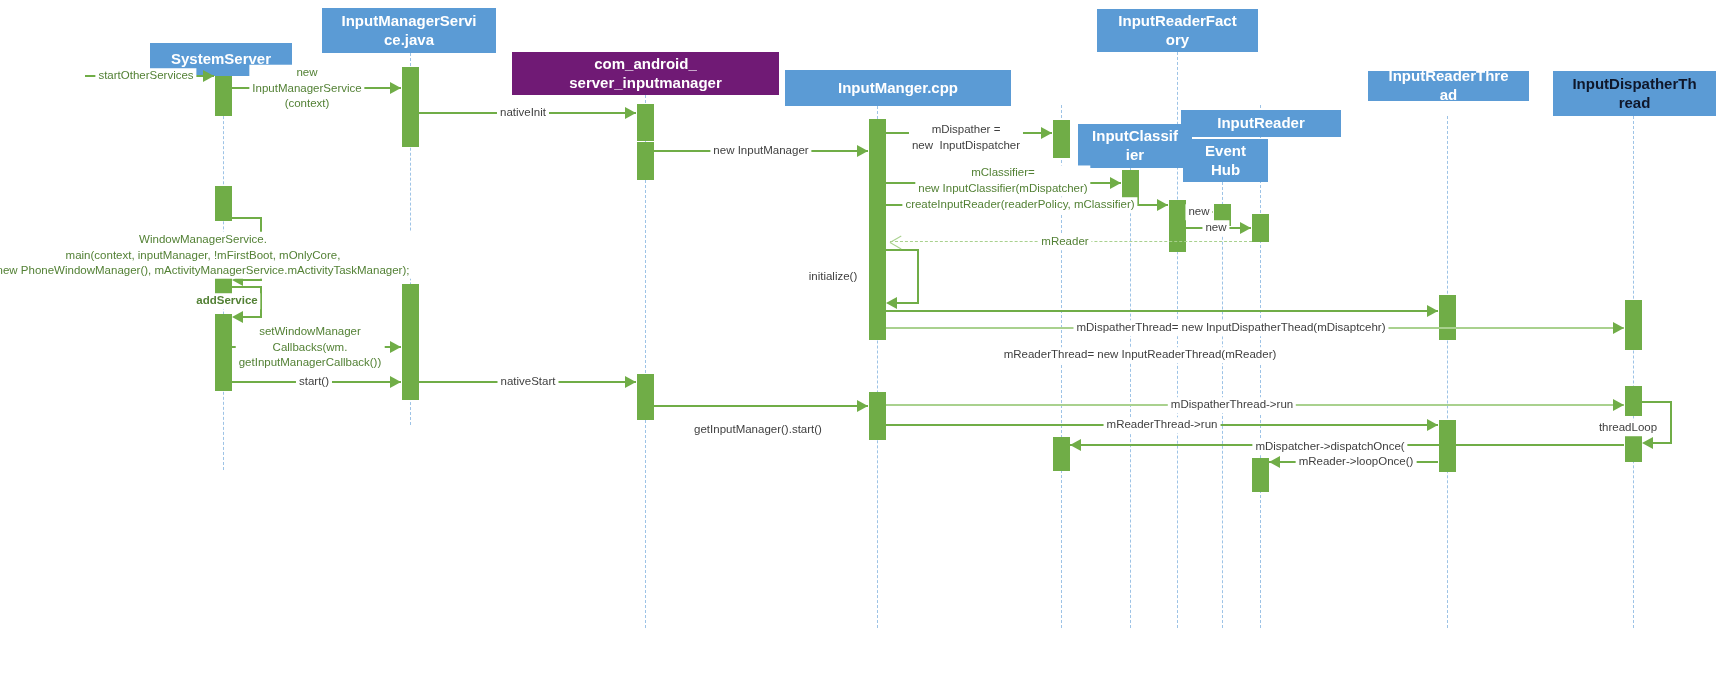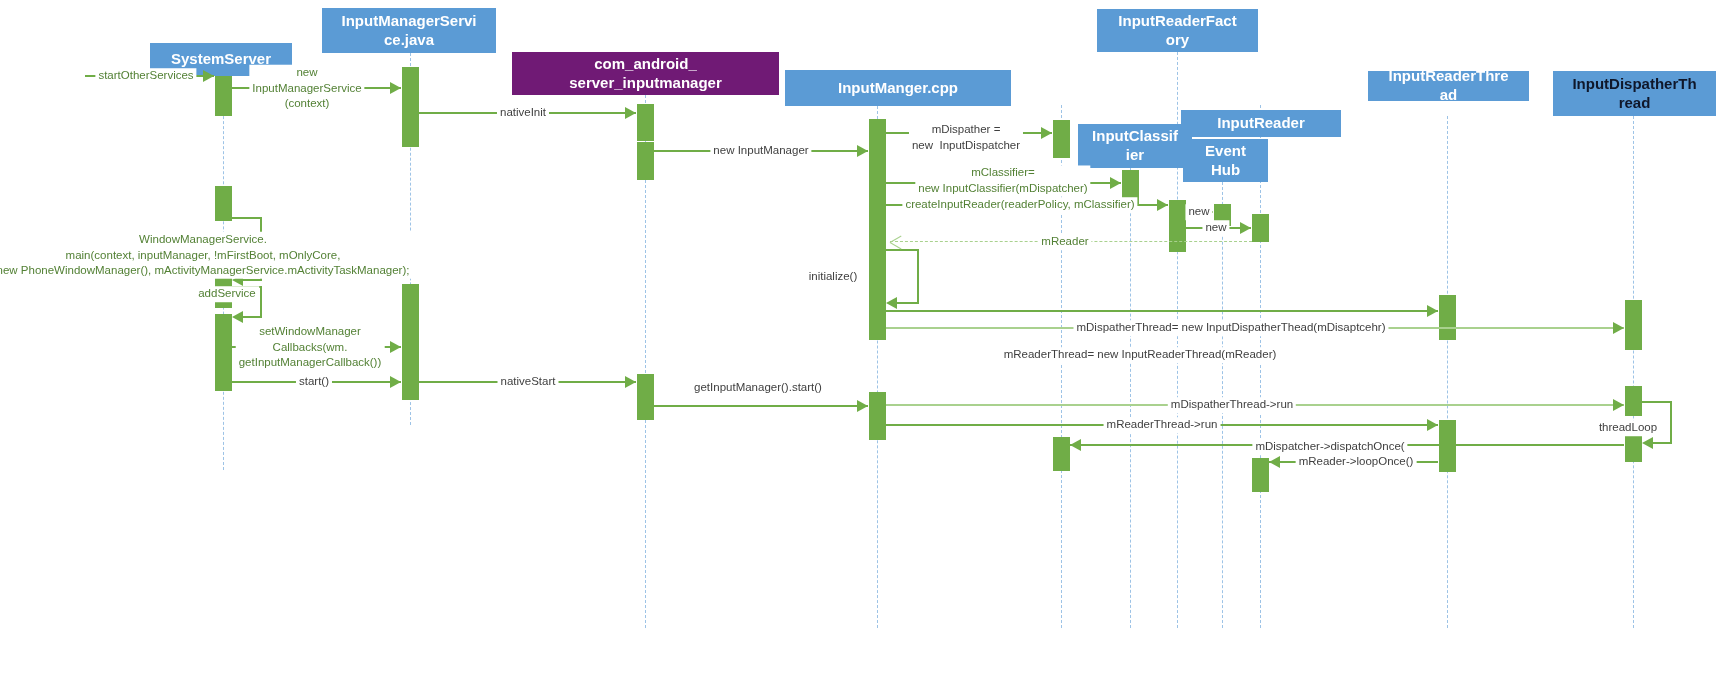--- a/index.html
+++ b/index.html
@@ -76,21 +76,21 @@
     <div class="seg" style="left: 260px; top: 218px; width: 2px; height: 62px; background: rgb(112, 173, 71);"></div>
     <div class="seg" style="left: 242px; top: 279px; width: 20px; height: 2px; background: rgb(112, 173, 71);"></div>
     <div class="head" style="left: 232px; top: 274px; border-top: 6px solid transparent; border-bottom: 6px solid transparent; border-right: 11px solid rgb(112, 173, 71);"></div>
     <div class="msg-label" style="left: 203px; top: 255px; color: rgb(83, 129, 53);">WindowManagerService.
 main(context, inputManager, !mFirstBoot, mOnlyCore,
 new PhoneWindowManager(), mActivityManagerService.mActivityTaskManager);</div>
     <div class="seg" style="left: 232px; top: 286px; width: 30px; height: 2px; background: rgb(112, 173, 71);"></div>
     <div class="seg" style="left: 260px; top: 287px; width: 2px; height: 30px; background: rgb(112, 173, 71);"></div>
     <div class="seg" style="left: 242px; top: 316px; width: 20px; height: 2px; background: rgb(112, 173, 71);"></div>
     <div class="head" style="left: 232px; top: 311px; border-top: 6px solid transparent; border-bottom: 6px solid transparent; border-right: 11px solid rgb(112, 173, 71);"></div>
-    <div class="msg-label" style="left: 227px; top: 294px; color: rgb(83, 129, 53);">addService</div>
+    <div class="msg-label" style="left: 227px; top: 301px; color: rgb(83, 129, 53); font-weight: bold;">addService</div>
     <div class="seg" style="left: 886px; top: 249px; width: 33px; height: 2px; background: rgb(112, 173, 71);"></div>
     <div class="seg" style="left: 917px; top: 250px; width: 2px; height: 53px; background: rgb(112, 173, 71);"></div>
     <div class="seg" style="left: 896px; top: 302px; width: 23px; height: 2px; background: rgb(112, 173, 71);"></div>
     <div class="head" style="left: 886px; top: 297px; border-top: 6px solid transparent; border-bottom: 6px solid transparent; border-right: 11px solid rgb(112, 173, 71);"></div>
     <div class="msg-label" style="left: 833px; top: 277px; color: rgb(63, 63, 63);">initialize()</div>
     <div class="seg" style="left: 1642px; top: 401px; width: 30px; height: 2px; background: rgb(112, 173, 71);"></div>
     <div class="seg" style="left: 1670px; top: 402px; width: 2px; height: 41px; background: rgb(112, 173, 71);"></div>
     <div class="seg" style="left: 1652px; top: 442px; width: 20px; height: 2px; background: rgb(112, 173, 71);"></div>
     <div class="head" style="left: 1642px; top: 437px; border-top: 6px solid transparent; border-bottom: 6px solid transparent; border-right: 11px solid rgb(112, 173, 71);"></div>
     <div class="msg-label" style="left: 1628px; top: 428px; color: rgb(63, 63, 63);">threadLoop</div>
@@ -135,21 +135,21 @@
 Callbacks(wm.
 getInputManagerCallback())</div>
     <div class="seg" style="left: 232px; top: 381px; width: 169px; height: 2px; background: rgb(112, 173, 71);"></div>
     <div class="head" style="top: 376px; border-top: 6px solid transparent; border-bottom: 6px solid transparent; left: 390px; border-left: 11px solid rgb(112, 173, 71);"></div>
     <div class="msg-label" style="left: 314px; top: 382px; color: rgb(63, 63, 63);">start()</div>
     <div class="seg" style="left: 419px; top: 381px; width: 217px; height: 2px; background: rgb(112, 173, 71);"></div>
     <div class="head" style="top: 376px; border-top: 6px solid transparent; border-bottom: 6px solid transparent; left: 625px; border-left: 11px solid rgb(112, 173, 71);"></div>
     <div class="msg-label" style="left: 528px; top: 382px; color: rgb(63, 63, 63);">nativeStart</div>
     <div class="seg" style="left: 654px; top: 405px; width: 214px; height: 2px; background: rgb(112, 173, 71);"></div>
     <div class="head" style="top: 400px; border-top: 6px solid transparent; border-bottom: 6px solid transparent; left: 857px; border-left: 11px solid rgb(112, 173, 71);"></div>
-    <div class="msg-label" style="left: 758px; top: 388px; color: rgb(63, 63, 63);">getInputManager().start()</div>
+    <div class="msg-label" style="left: 758px; top: 430px; color: rgb(63, 63, 63);">getInputManager().start()</div>
     <div class="seg" style="left: 886px; top: 310px; width: 552px; height: 2px; background: rgb(112, 173, 71);"></div>
     <div class="head" style="top: 305px; border-top: 6px solid transparent; border-bottom: 6px solid transparent; left: 1427px; border-left: 11px solid rgb(112, 173, 71);"></div>
     <div class="msg-label" style="left: 1140px; top: 311px; color: rgb(63, 63, 63); margin-top: 44px;">mReaderThread= new InputReaderThread(mReader)</div>
     <div class="seg" style="left: 886px; top: 327px; width: 738px; height: 2px; background: rgb(169, 209, 142);"></div>
     <div class="head" style="top: 322px; border-top: 6px solid transparent; border-bottom: 6px solid transparent; left: 1613px; border-left: 11px solid rgb(112, 173, 71);"></div>
     <div class="msg-label" style="left: 1231px; top: 328px; color: rgb(63, 63, 63);">mDispatherThread= new InputDispatherThead(mDisaptcehr)</div>
     <div class="seg" style="left: 886px; top: 404px; width: 738px; height: 2px; background: rgb(169, 209, 142);"></div>
     <div class="head" style="top: 399px; border-top: 6px solid transparent; border-bottom: 6px solid transparent; left: 1613px; border-left: 11px solid rgb(112, 173, 71);"></div>
     <div class="msg-label" style="left: 1232px; top: 405px; color: rgb(63, 63, 63);">mDispatherThread-&gt;run</div>
     <div class="seg" style="left: 886px; top: 424px; width: 552px; height: 2px; background: rgb(112, 173, 71);"></div>

